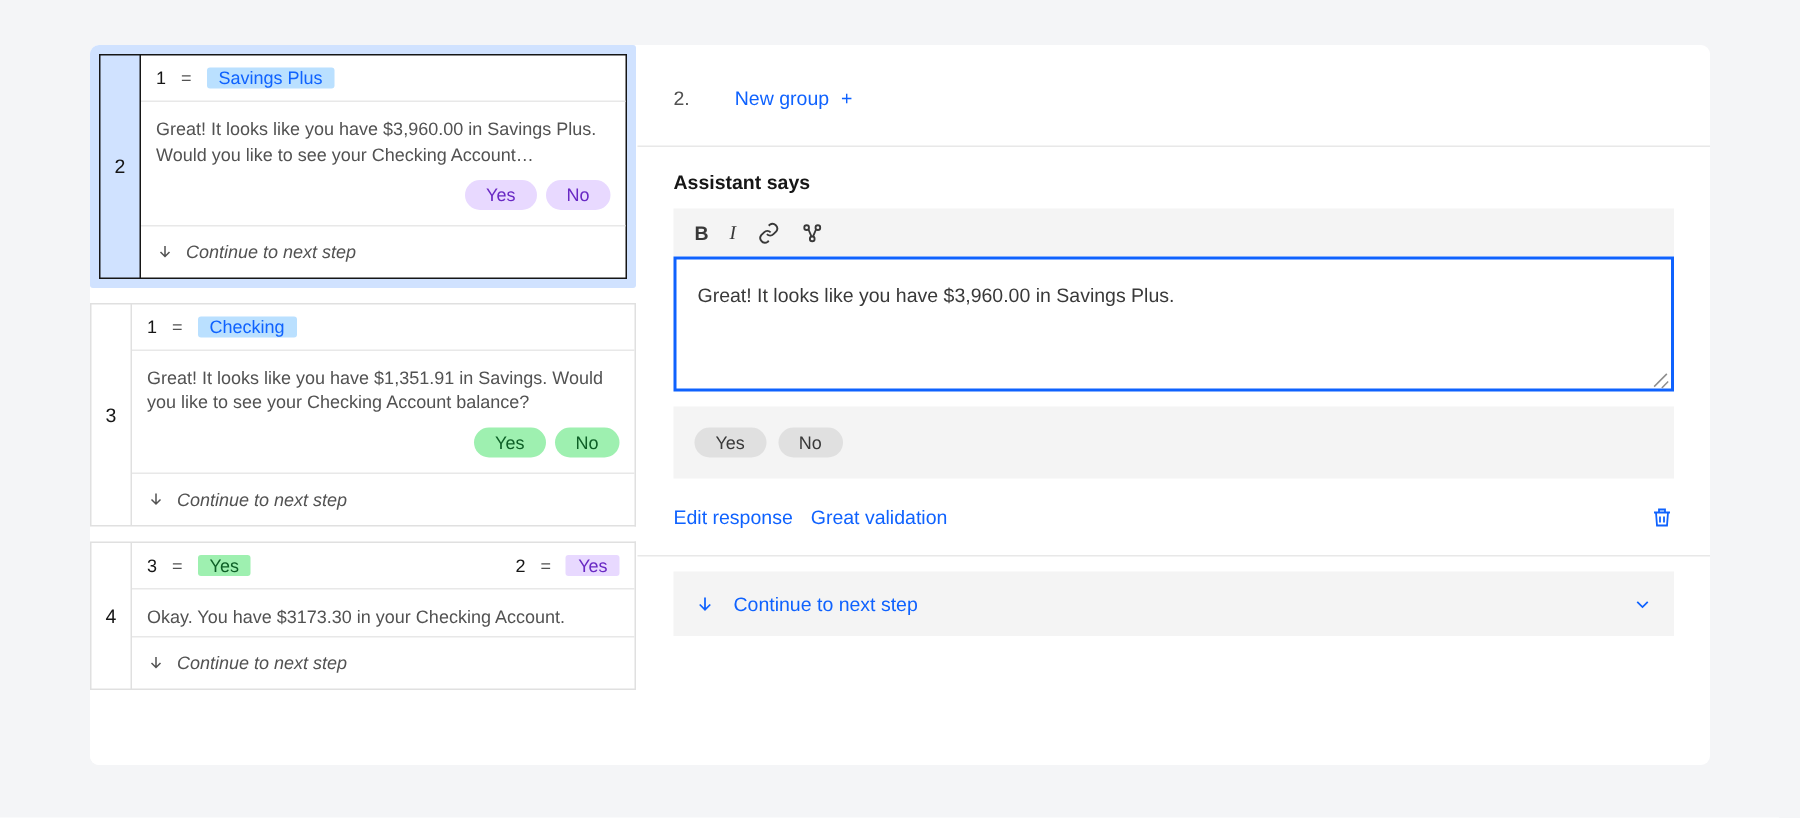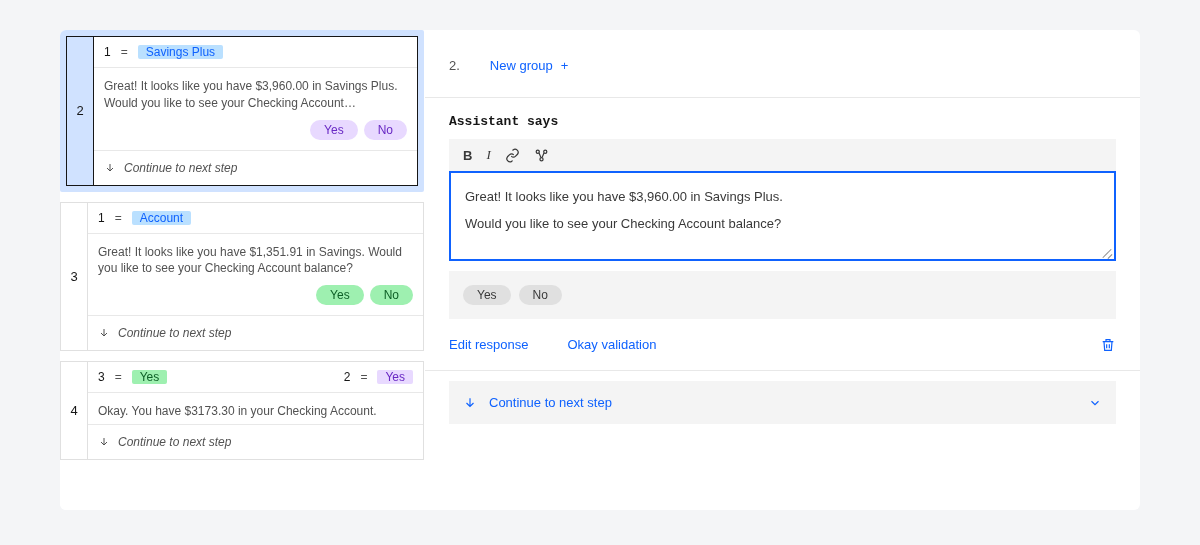--- a/index.html
+++ b/index.html
@@ -114,21 +114,20 @@
       gap: 14px;
       padding: 18px 24px 24px 24px;
       border-bottom: 1px solid #e8e8e8;
     }
     .group-num { color: #525252; font-size: 13px; }
     .group-link { color: #0f62fe; font-size: 13px; display: inline-flex; align-items: flex-end; gap: 8px; padding-left: 16px; }
     .section-title {
       font-weight: 600;
       font-size: 13px;
       padding: 16px 24px 10px 24px;
-      font-family: Liberation Mono, monospace;
     }
     .toolbar {
       display: flex;
       align-items: center;
       gap: 14px;
       padding: 8px 14px;
       background: #f4f4f4;
       margin: 0 24px;
       font-size: 13px;
     }
@@ -159,21 +158,21 @@
     .option-row {
       background: #f4f4f4;
       margin: 10px 24px 0 24px;
       padding: 14px 14px;
       display: flex;
       gap: 8px;
     }
     .edit-links {
       display: flex;
       align-items: center;
-      gap: 39px;
+      gap: 12px;
       padding: 18px 24px;
       position: relative;
       border-bottom: 1px solid #e8e8e8;
     }
     .edit-links a { color: #0f62fe; font-size: 13px; }
     .trash-btn {
       position: absolute;
       right: 24px;
       color: #0f62fe;
       cursor: pointer;
@@ -226,21 +225,21 @@
         </div>
       </div>
     </div>
 
     <div class="step-card">
       <div class="step-num">3</div>
       <div class="step-body">
         <div class="cond-row">
           <span class="cond-num">1</span>
           <span class="cond-eq">=</span>
-          <span class="chip chip-blue">Account</span>
+          <span class="chip chip-blue">Checking</span>
         </div>
         <div class="msg-row">Great! It looks like you have $1,351.91 in Savings. Would you like to see your Checking Account balance?</div>
         <div class="btn-row">
           <span class="pill pill-green">Yes</span>
           <span class="pill pill-green">No</span>
         </div>
         <div class="continue-row">
           <span>
             <svg width="12" height="12" viewBox="0 0 24 24" fill="none" stroke="#525252" stroke-width="2">
                 <path d="M12 4v14M6 12l6 6 6-6"></path>
@@ -303,32 +302,31 @@
             <circle cx="6" cy="6" r="2.5"></circle>
             <circle cx="18" cy="6" r="2.5"></circle>
             <circle cx="12" cy="18" r="2.5"></circle>
             <path d="M8 8l3 7M16 8l-3 7"></path>
           </svg>
       </span>
     </div>
 
     <div class="editor">
       <p>Great! It looks like you have $3,960.00 in Savings Plus.</p>
-      <p style="margin-bottom:0">Would you like to see your Checking Account balance?</p>
       <div class="resize-handle"></div>
     </div>
 
     <div class="option-row">
       <span class="pill pill-grey">Yes</span>
       <span class="pill pill-grey">No</span>
     </div>
 
     <div class="edit-links">
       <a>Edit response</a>
-      <a>Okay validation</a>
+      <a>Great validation</a>
       <span class="trash-btn">
         <svg width="16" height="16" viewBox="0 0 24 24" fill="none" stroke="#0f62fe" stroke-width="1.8">
             <path d="M4 7h16M9 7V4h6v3M6 7l1 13h10l1-13M10 11v6M14 11v6"></path>
           </svg>
       </span>
     </div>
 
 
     <div class="then-bar">
       <span>

